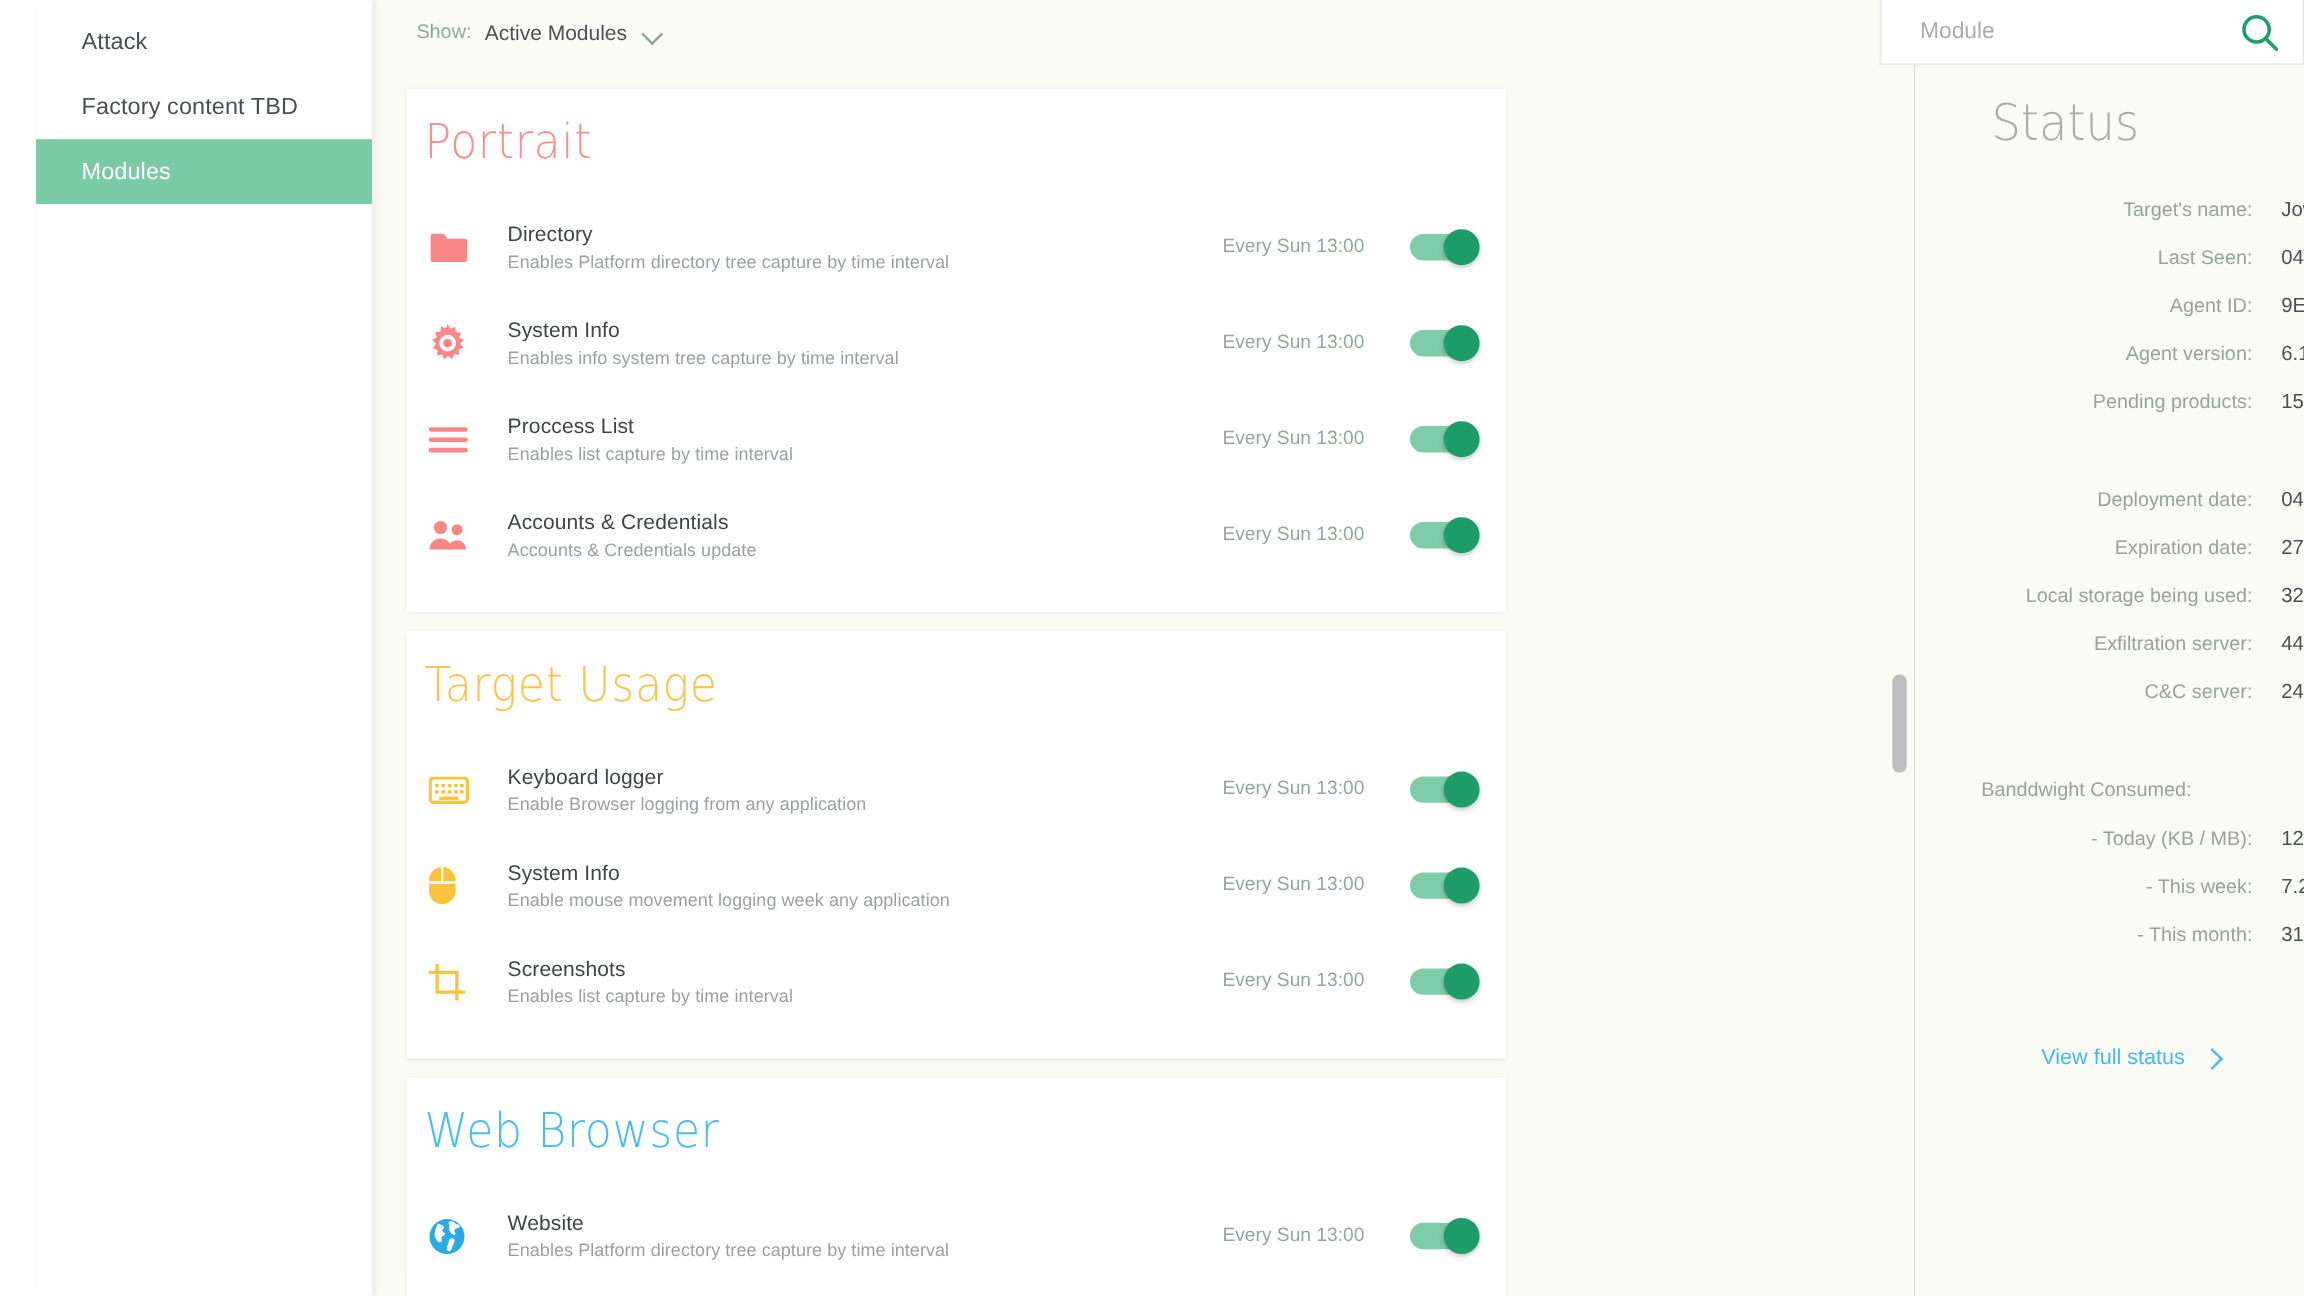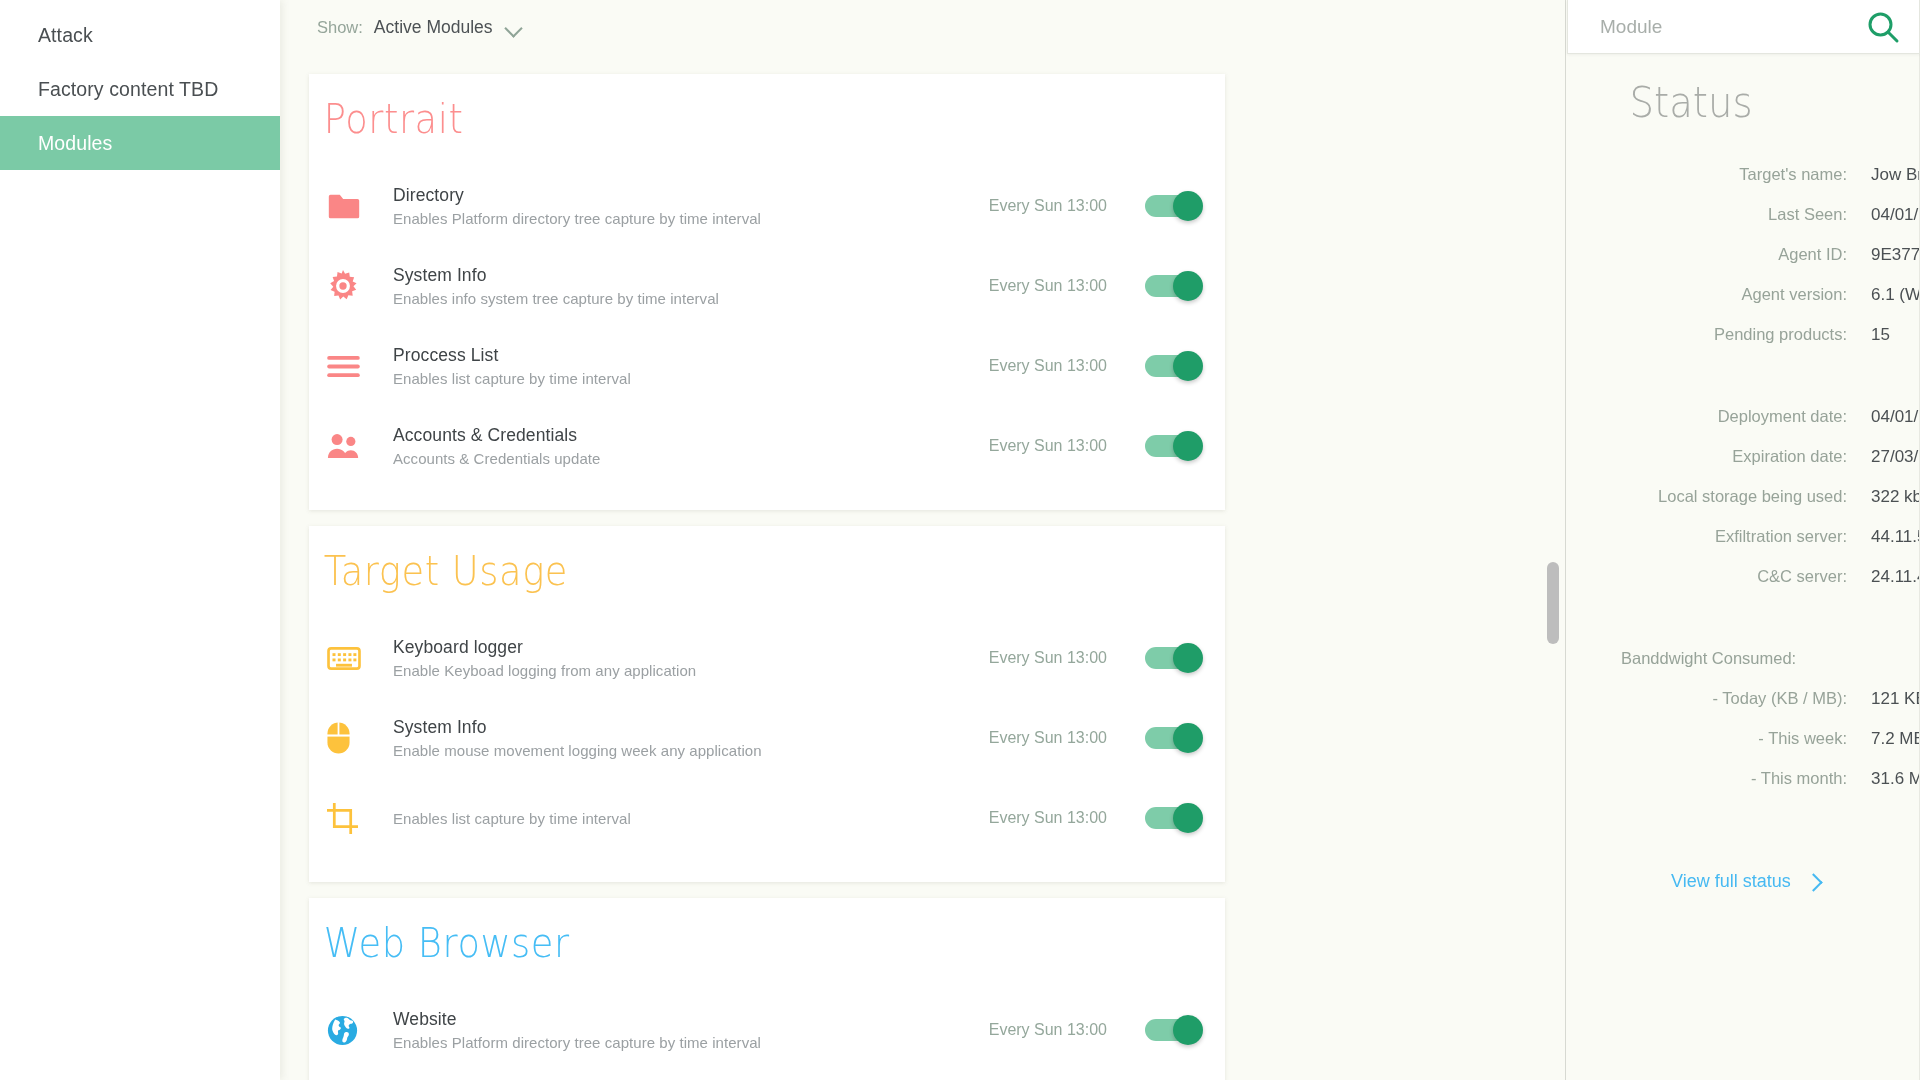--- a/index.html
+++ b/index.html
@@ -8,20 +8,21 @@
     height: 1080px;
     overflow: hidden;
     font-family: "Liberation Sans", sans-serif;
     background: #ffffff;
   }
   .app {
     position: relative;
     width: 1920px;
     height: 1080px;
     display: flex;
+    padding-left: 30px;
   }
 
   
   .sidebar {
     width: 280px;
     height: 1080px;
     background: #ffffff;
     flex: 0 0 280px;
     padding-top: 8px;
     position: relative;
@@ -445,21 +446,21 @@
                     <rect x="12" y="13" width="3.4" height="3.2"></rect>
                   <rect x="18" y="13" width="3.4" height="3.2"></rect>
                     <rect x="24" y="13" width="3.4" height="3.2"></rect>
                   <rect x="29.6" y="13" width="3.4" height="3.2"></rect>
                   <rect x="10" y="19" width="18" height="3.2"></rect>
                 </g>
               </svg>
             </div>
             <div class="mod-text">
               <div class="mod-name">Keyboard logger</div>
-              <div class="mod-desc">Enable Keyboad logging from any application</div>
+              <div class="mod-desc">Enable Browser logging from any application</div>
             </div>
             <div class="mod-sched">Every Sun 13:00</div>
             <div class="toggle">
                 <i class="track"></i>
                 <i class="knob"></i>
               </div>
           </div>
 
           <div class="mod-row">
             <div class="mod-icon">
@@ -483,20 +484,21 @@
           <div class="mod-row">
             <div class="mod-icon">
               <svg viewBox="0 0 34 34" width="31" height="31">
                 <g fill="none" stroke="#fdc23c" stroke-width="3">
                   <path d="M8 0v26h26"></path>
                   <path d="M0 8h26v26"></path>
                 </g>
               </svg>
             </div>
             <div class="mod-text">
+              <div class="mod-name">Screenshots</div>
               <div class="mod-desc">Enables list capture by time interval</div>
             </div>
             <div class="mod-sched">Every Sun 13:00</div>
             <div class="toggle">
                 <i class="track"></i>
                 <i class="knob"></i>
               </div>
           </div>
         </section>
 

